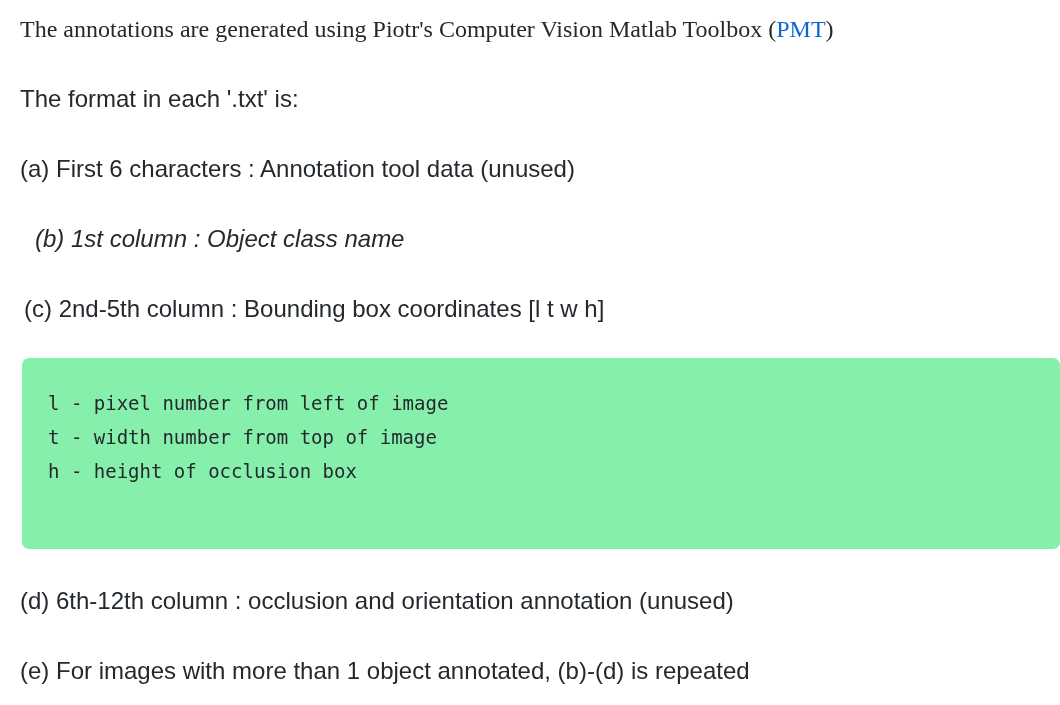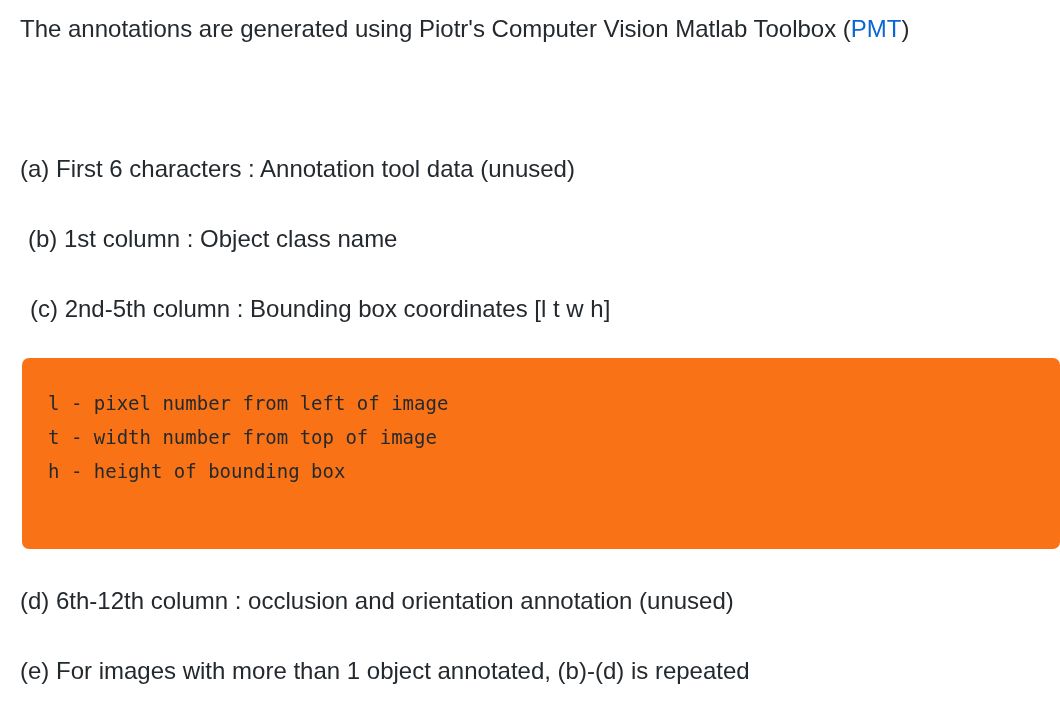--- a/index.html
+++ b/index.html
@@ -24,71 +24,72 @@
   }
   .para {
     font-size: 24px;
     line-height: 1.28;
     color: #24292e;
     margin: 0;
     padding-left: 20px;
     padding-right: 8px;
     white-space: nowrap;
   }
-  .p1 { position: absolute; top: 14px;  left: 0; }
+  .p1 { position: absolute; top: 14px;  left: 0; font-family: Liberation Serif, serif; }
   .p2 { position: absolute; top: 84px;  left: 0; }
   .p3 { position: absolute; top: 154px; left: 0; }
-  .p4 { position: absolute; top: 224px; left: 8px; }
-  .p5 { position: absolute; top: 294px; left: 10px; }
+  .p4 { position: absolute; top: 224px; left: 15px; font-style: italic; }
+  .p5 { position: absolute; top: 294px; left: 4px; }
   .p6 { position: absolute; top: 586px; left: 0; text-align: right; }
   .p7 { position: absolute; top: 656px; left: 0; }
 
   .link {
     color: #0a66d6;
     text-decoration: none;
   }
   .paren { color: #24292e; }
 
   .codeblock {
     position: absolute;
     top: 358px;
     left: 22px;
     width: 1038px;
     height: 191px;
     box-sizing: border-box;
-    background: #f97316;
+    background: #86efac;
     border-radius: 7px;
     padding: 28px 0 0 26px;
   }
   .codeline {
     font-family: "DejaVu Sans Mono", "Liberation Mono", monospace;
     font-size: 19px;
     line-height: 34px;
     color: #24292e;
     white-space: pre;
     margin: 0;
   }
 </style>
 </head>
 <body>
 
 <div class="page">
 
   <p class="para p1"><span>The annotations are generated using Piotr's Computer Vision Matlab Toolbox (</span><a class="link" href="#">PMT</a><span class="paren">)</span></p>
 
+  <p class="para p2">The format in each '.txt' is:</p>
 
   <p class="para p3">(a) First 6 characters : Annotation tool data (unused)</p>
 
   <p class="para p4">(b) 1st column : Object class name</p>
 
   <p class="para p5">(c) 2nd-5th column : Bounding box coordinates [l t w h]</p>
 
   <div class="codeblock">
     <pre class="codeline">l - pixel number from left of image</pre>
     <pre class="codeline">t - width number from top of image</pre>
-    <pre class="codeline">h - height of bounding box</pre>
+    <pre class="codeline">h - height of occlusion box</pre>
   </div>
 
   <p class="para p6">(d) 6th-12th column : occlusion and orientation annotation (unused)</p>
 
   <p class="para p7">(e) For images with more than 1 object annotated, (b)-(d) is repeated</p>
 
 </div>
 
 </body></html>

